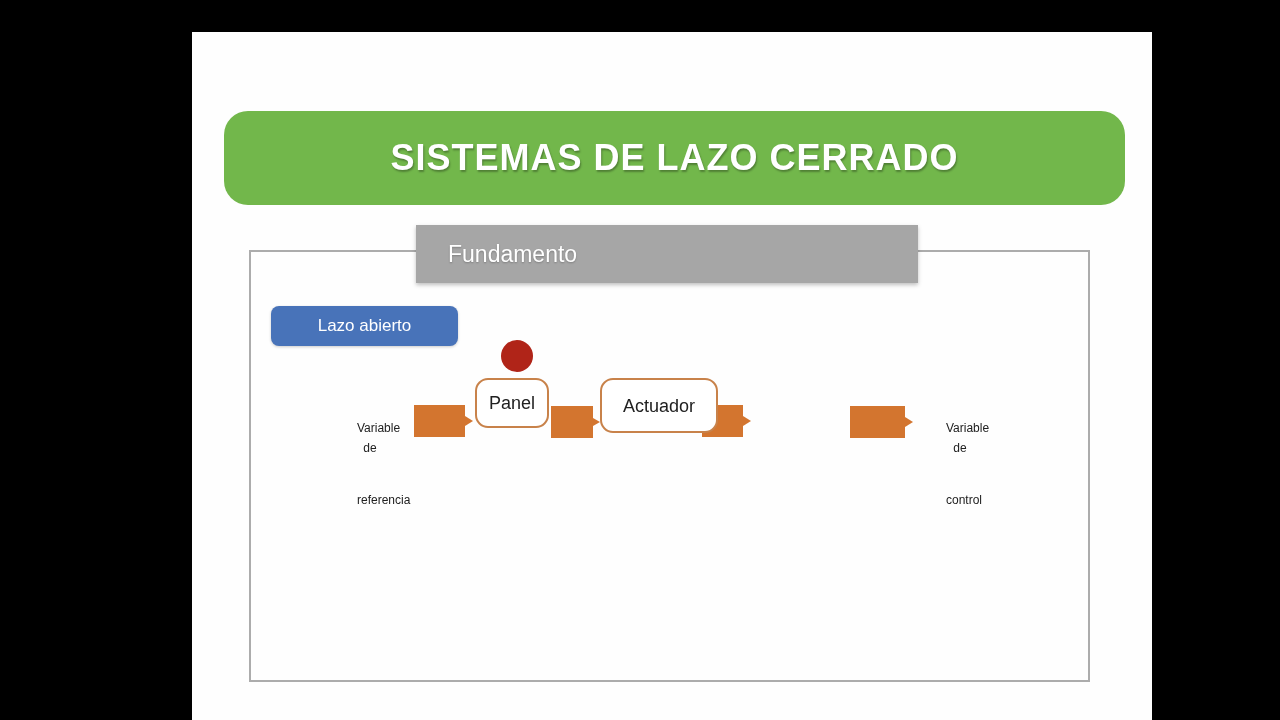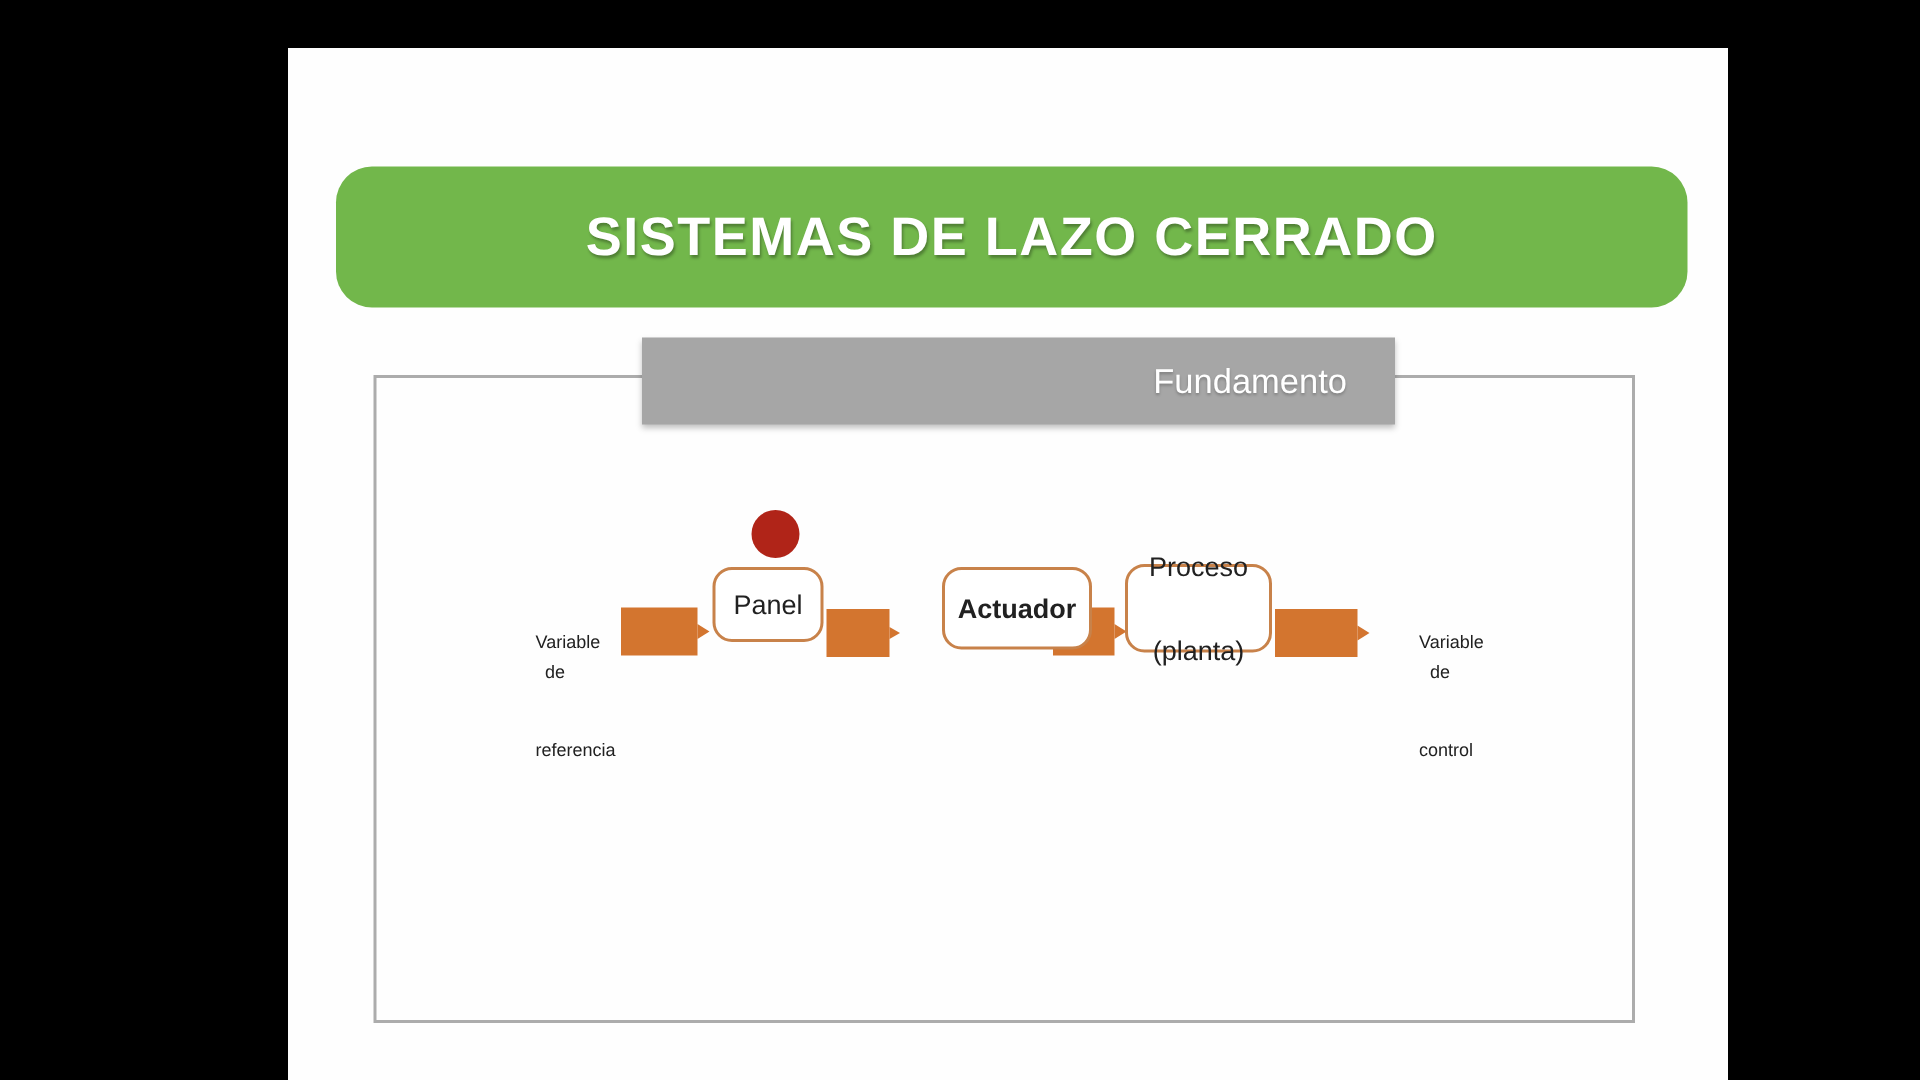--- a/index.html
+++ b/index.html
@@ -36,24 +36,24 @@
     white-space:nowrap;
   }
 
   .content-frame{
     position:absolute;left:217px;top:218px;width:841px;height:432px;
     border:2px solid var(--frame-border);
     background:transparent;
   }
 
   .section-banner{
-    position:absolute;left:396px;top:193px;width:502px;height:58px;
+    position:absolute;left:384px;top:193px;width:502px;height:58px;
     background:var(--banner-bg);
     box-shadow:0 2px 4px rgba(0,0,0,0.25);
-    display:flex;align-items:center;justify-content:flex-end;
+    display:flex;align-items:center;justify-content:flex-start;
     z-index:2;
   }
   .section-banner span{
     color:#ffffff;font-size:23px;
     text-shadow:0 1px 2px rgba(0,0,0,0.25);
     white-space:nowrap;
   }
 
   .tag-button{
     position:absolute;left:239px;top:274px;width:187px;height:40px;
@@ -78,21 +78,21 @@
   .io-label.out{left:882px;top:354px;width:92px;}
 
   .node{
     position:absolute;background:#ffffff;
     border:2px solid var(--node-border);border-radius:13px;
     display:flex;flex-direction:column;align-items:center;justify-content:center;
     color:var(--text-dark);font-size:18px;line-height:24px;text-align:center;
     z-index:3;
   }
   .node.panel{left:443px;top:346px;width:74px;height:50px;}
-  .node.actuador{left:596px;top:346px;width:100px;height:55px;font-weight:bold;}
+  .node.actuador{left:568px;top:346px;width:118px;height:55px;}
   .node.proceso{left:718px;top:344px;width:98px;height:59px;}
 
   .arrow{position:absolute;background:var(--arrow);z-index:2;}
   .arrow::after{
     content:"";position:absolute;left:100%;top:50%;transform:translateY(-50%);
     border-left:8px solid var(--arrow);
     border-top:5px solid transparent;border-bottom:5px solid transparent;
   }
   .arrow.thick{height:2px;}
   .arrow.thin{height:1px;}
@@ -113,20 +113,23 @@
   <div class="title-banner">
     <span>SISTEMAS DE LAZO CERRADO</span>
   </div>
 
   <div class="content-frame"></div>
 
   <div class="section-banner">
     <span>Fundamento</span>
   </div>
 
+  <div class="tag-button">
+    <span>Lazo abierto</span>
+  </div>
 
   <div class="red-dot"></div>
 
   <div class="io-label in">
     <div>Variable de</div>
     <div>referencia</div>
   </div>
 
   <div class="arrow thick a1"></div>
 
@@ -135,24 +138,20 @@
   </div>
 
   <div class="arrow thin a2"></div>
 
   <div class="node actuador">
     <div>Actuador</div>
   </div>
 
   <div class="arrow thick a3"></div>
 
-  <div class="node proceso">
-    <div>Proceso</div>
-    <div>(planta)</div>
-  </div>
 
   <div class="arrow thick a4"></div>
 
   <div class="io-label out">
     <div>Variable de</div>
     <div>control</div>
   </div>
 
 </div>
 

